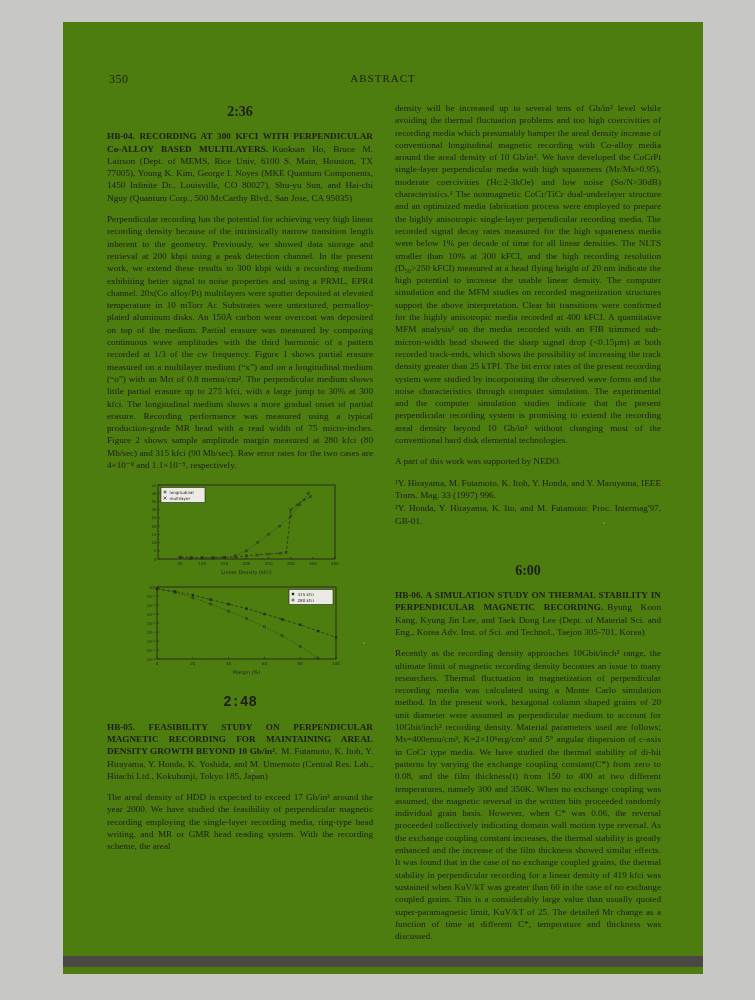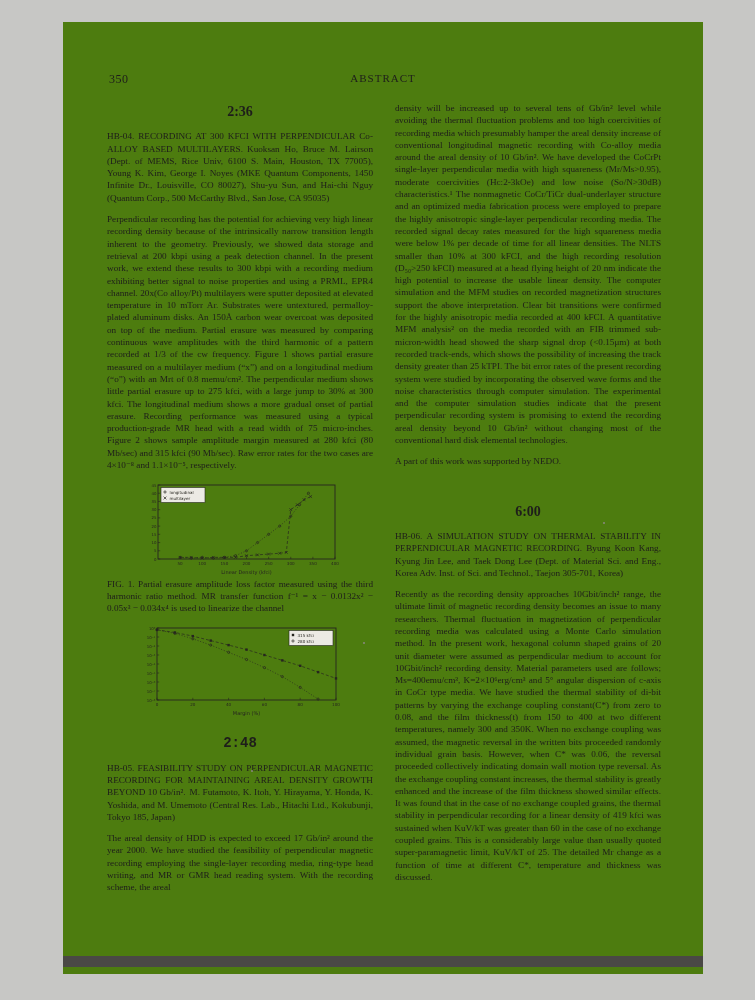--- a/index.html
+++ b/index.html
@@ -20,21 +20,21 @@
   .speck{position:absolute;background:#8a8880;border-radius:50%;}
   .page-header{position:relative;margin-top:50px;height:16px;}
   .page-number{position:absolute;left:46px;top:0;font-size:12px;letter-spacing:.5px;}
   .page-header-title{position:absolute;left:50%;transform:translateX(-50%);top:0;font-size:11px;letter-spacing:1px;}
   .columns{display:flex;gap:22px;padding:14px 42px 0 44px;}
   .col{width:266px;font-size:9.2px;line-height:12.3px;text-align:justify;}
   .col p{margin:0 0 9px 0;}
   .session-time{text-align:center;font-weight:bold;font-size:14px;margin:4px 0 12px 0;}
   .session-time.mid{margin-top:20px;font-family:Liberation Mono, monospace;}
   .abstract-head{margin-bottom:9px;}
-  .abstract-head .ttl{font-weight:normal;margin-right:4px;}
+  .abstract-head .ttl{font-weight:bold;margin-right:4px;}
   .fig{margin:6px auto 2px auto;}
   .fig svg{display:block;margin:0 auto;font-family:"DejaVu Sans",sans-serif;}
   .fig-caption{font-size:9.2px;line-height:12px;margin:4px 0 14px 0;}
   .refs{margin-top:2px;}
   .refs p{margin:0 0 1px 0;}
   .ack{margin:4px 0 8px 0;font-family:Liberation Serif, serif;}
 </style>
 </head>
 <body>
 
@@ -140,21 +140,20 @@
             <line x1="171.2625" y1="15.111111111111112" x2="174.0625" y2="17.91111111111111" stroke="#26251f" stroke-width="0.7"></line>
             <line x1="171.2625" y1="17.91111111111111" x2="174.0625" y2="15.111111111111112" stroke="#26251f" stroke-width="0.7"></line>
             <rect x="23" y="7.5" width="44" height="15" fill="#eceae4" stroke="#26251f" stroke-width="0.6"></rect>
             <circle cx="27" cy="12" r="1.1" fill="none" stroke="#26251f" stroke-width="0.7"></circle>
             <text x="31.5" y="13.6" font-size="4.1" fill="#26251f">longitudinal</text>
             <line x1="25.6" y1="16.6" x2="28.4" y2="19.4" stroke="#26251f" stroke-width="0.7"></line>
             <line x1="25.6" y1="19.4" x2="28.4" y2="16.6" stroke="#26251f" stroke-width="0.7"></line>
             <text x="31.5" y="19.6" font-size="4.1" fill="#26251f">multilayer</text>
           </svg>
         </div>
-      <p class="fig-caption">FIG. 1. Partial erasure amplitude loss factor measured using the third harmonic ratio method. MR transfer function f⁻¹ = x − 0.0132x² − 0.05x³ − 0.034x⁴ is used to linearize the channel</p>
 
       <div class="fig">
           <svg width="206" height="94">
             <rect x="20" y="5" width="179" height="72" fill="none" stroke="#26251f" stroke-width="0.9"></rect>
             <line x1="20" y1="77" x2="20" y2="74.8" stroke="#26251f" stroke-width="0.6"></line>
             <text x="20" y="82.6" text-anchor="middle" font-size="4.1" fill="#26251f">0</text>
             <line x1="55.800000000000004" y1="77" x2="55.800000000000004" y2="74.8" stroke="#26251f" stroke-width="0.6"></line>
             <text x="55.800000000000004" y="82.6" text-anchor="middle" font-size="4.1" fill="#26251f">20</text>
             <line x1="91.60000000000001" y1="77" x2="91.60000000000001" y2="74.8" stroke="#26251f" stroke-width="0.6"></line>
             <text x="91.60000000000001" y="82.6" text-anchor="middle" font-size="4.1" fill="#26251f">40</text>
@@ -219,20 +218,24 @@
       <p class="abstract-head"><span class="ttl">HB-05. FEASIBILITY STUDY ON PERPENDICULAR MAGNETIC RECORDING FOR MAINTAINING AREAL DENSITY GROWTH BEYOND 10 Gb/in².</span><span>M. Futamoto, K. Itoh, Y. Hirayama, Y. Honda, K. Yoshida, and M. Umemoto (Central Res. Lab., Hitachi Ltd., Kokubunji, Tokyo 185, Japan)</span></p>
 
       <p>The areal density of HDD is expected to exceed 17 Gb/in² around the year 2000. We have studied the feasibility of perpendicular magnetic recording employing the single-layer recording media, ring-type head writing, and MR or GMR head reading system. With the recording scheme, the areal</p>
     </div>
 
     <div class="col">
       <p>density will be increased up to several tens of Gb/in² level while avoiding the thermal fluctuation problems and too high coercivities of recording media which presumably hamper the areal density increase of conventional longitudinal magnetic recording with Co-alloy media around the areal density of 10 Gb/in². We have developed the CoCrPt single-layer perpendicular media with high squareness (Mr/Ms&gt;0.95), moderate coercivities (Hc:2-3kOe) and low noise (So/N&gt;30dB) characteristics.¹ The nonmagnetic CoCr/TiCr dual-underlayer structure and an optimized media fabrication process were employed to prepare the highly anisotropic single-layer perpendicular recording media. The recorded signal decay rates measured for the high squareness media were below 1% per decade of time for all linear densities. The NLTS smaller than 10% at 300 kFCI, and the high recording resolution (D₅₀&gt;250 kFCI) measured at a head flying height of 20 nm indicate the high potential to increase the usable linear density. The computer simulation and the MFM studies on recorded magnetization structures support the above interpretation. Clear bit transitions were confirmed for the highly anisotropic media recorded at 400 kFCI. A quantitative MFM analysis² on the media recorded with an FIB trimmed sub-micron-width head showed the sharp signal drop (&lt;0.15μm) at both recorded track-ends, which shows the possibility of increasing the track density greater than 25 kTPI. The bit error rates of the present recording system were studied by incorporating the observed wave forms and the noise characteristics through computer simulation. The experimental and the computer simulation studies indicate that the present perpendicular recording system is promising to extend the recording areal density beyond 10 Gb/in² without changing most of the conventional hard disk elemental technologies.</p>
 
       <p class="ack">A part of this work was supported by NEDO.</p>
 
+      <div class="refs">
+        <p>¹Y. Hirayama, M. Futamoto, K. Itoh, Y. Honda, and Y. Maruyama, IEEE Trans. Mag. 33 (1997) 996.</p>
+        <p>²Y. Honda, Y. Hirayama, K. Ito, and M. Futamoto: Proc. Intermag'97, GB-01.</p>
+      </div>
 
       <div class="session-time" style="margin-top:38px;">6:00</div>
 
       <p class="abstract-head"><span class="ttl">HB-06. A SIMULATION STUDY ON THERMAL STABILITY IN PERPENDICULAR MAGNETIC RECORDING.</span><span>Byung Koon Kang, Kyung Jin Lee, and Taek Dong Lee (Dept. of Material Sci. and Eng., Korea Adv. Inst. of Sci. and Technol., Taejon 305-701, Korea)</span></p>
 
       <p>Recently as the recording density approaches 10Gbit/inch² range, the ultimate limit of magnetic recording density becomes an issue to many researchers. Thermal fluctuation in magnetization of perpendicular recording media was calculated using a Monte Carlo simulation method. In the present work, hexagonal column shaped grains of 20 unit diameter were assumed as perpendicular medium to account for 10Gbit/inch² recording density. Material parameters used are follows; Ms=400emu/cm³, K=2×10⁶erg/cm³ and 5° angular dispersion of c-axis in CoCr type media. We have studied the thermal stability of di-bit patterns by varying the exchange coupling constant(C*) from zero to 0.08, and the film thickness(t) from 150 to 400 at two different temperatures, namely 300 and 350K. When no exchange coupling was assumed, the magnetic reversal in the written bits proceeded randomly individual grain basis. However, when C* was 0.06, the reversal proceeded collectively indicating domain wall motion type reversal. As the exchange coupling constant increases, the thermal stability is greatly enhanced and the increase of the film thickness showed similar effects. It was found that in the case of no exchange coupled grains, the thermal stability in perpendicular recording for a linear density of 419 kfci was sustained when KuV/kT was greater than 60 in the case of no exchange coupled grains. This is a considerably large value than usually quoted super-paramagnetic limit, KuV/kT of 25. The detailed Mr change as a function of time at different C*, temperature and thickness was discussed.</p>
     </div>
 
   </div>
 

